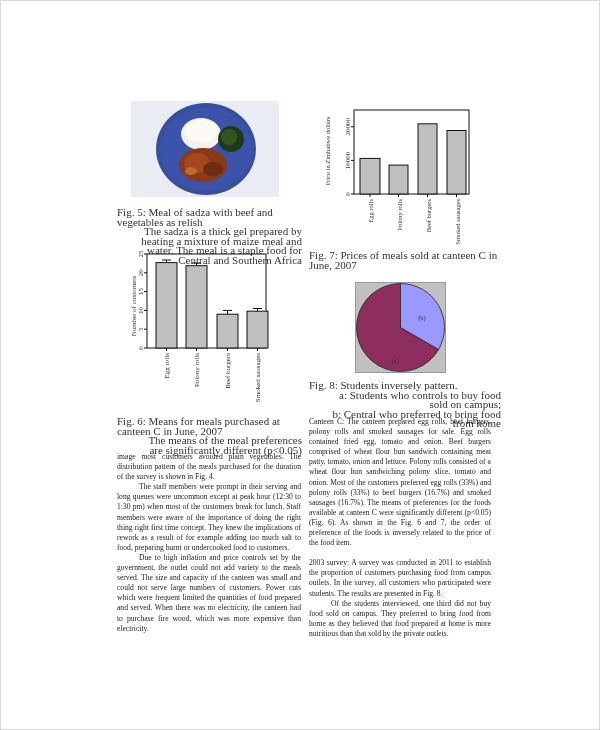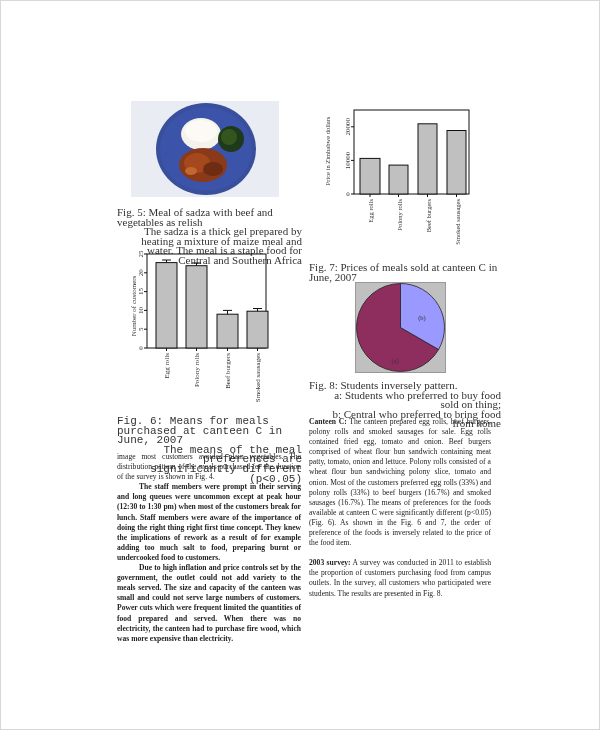--- a/index.html
+++ b/index.html
@@ -14,22 +14,22 @@
     .caption { font-size: 11px; line-height: 9.6px; color: #333; }
     .caption .indent { padding-left: 20px; display: block; text-align: right; }
 
     
     .chart svg { display: block; }
     .axis-text { font-family: "Liberation Serif", serif; font-size: 7px; fill: #333; }
 
     
     .body-text { font-size: 7.6px; line-height: 10.1px; color: #222; text-align: justify; }
     .body-text p { margin: 0; }
-    .body-text p.ind { text-indent: 22px; font-weight: bold; }
-    .body-text b { font-weight: bold; }
+    .body-text p.ind { text-indent: 22px; }
+    .body-text b { font-weight: normal; }
     .para-gap { height: 10px; }
   </style>
 </head>
 <body>
 
 <div class="page">
 
   <div class="abs photo">
     <svg width="148" height="96" viewBox="0 0 148 96">
       <rect width="148" height="96" fill="#e9ecf3"></rect>
@@ -94,21 +94,21 @@
         <line x1="110.5" y1="102" x2="110.5" y2="105" stroke="#111"></line>
         <line x1="140.5" y1="102" x2="140.5" y2="105" stroke="#111"></line>
         <text class="axis-text" transform="translate(52,107) rotate(-90)" text-anchor="end">Egg rolls</text>
         <text class="axis-text" transform="translate(82,107) rotate(-90)" text-anchor="end">Polony rolls</text>
         <text class="axis-text" transform="translate(113,107) rotate(-90)" text-anchor="end">Beef burgers</text>
         <text class="axis-text" transform="translate(143,107) rotate(-90)" text-anchor="end">Smoked sausages</text>
       </g>
     </svg>
   </div>
 
-  <div class="abs caption" style="left:116px; top:416px; width:185px;font-family:Liberation Mono, monospace;">
+  <div class="abs caption" style="left:116px; top:416px; width:185px;">
     <span>Fig. 6: Means for meals purchased at canteen C in June, 2007</span>
     <span class="indent">The means of the meal preferences are significantly different (p&lt;0.05)</span>
   </div>
 
   <div class="abs body-text" style="left:116px; top:451px; width:184px;">
     <p>image most customers avoided plain vegetables. The distribution pattern of the meals purchased for the duration of the survey is shown in Fig. 4.</p>
     <p class="ind">The staff members were prompt in their serving and long queues were uncommon except at peak hour (12:30 to 1:30 pm) when most of the customers break for lunch. Staff members were aware of the importance of doing the right thing right first time concept. They knew the implications of rework as a result of for example adding too much salt to food, preparing burnt or undercooked food to customers.</p>
     <p class="ind">Due to high inflation and price controls set by the government, the outlet could not add variety to the meals served. The size and capacity of the canteen was small and could not serve large numbers of customers. Power cuts which were frequent limited the quantities of food prepared and served. When there was no electricity, the canteen had to purchase fire wood, which was more expensive than electricity.</p>
   </div>
 
@@ -136,40 +136,41 @@
         <line x1="108.5" y1="93" x2="108.5" y2="96" stroke="#111"></line>
         <line x1="137.5" y1="93" x2="137.5" y2="96" stroke="#111"></line>
         <text class="axis-text" transform="translate(54,98) rotate(-90)" text-anchor="end" style="font-size:6.5px">Egg rolls</text>
         <text class="axis-text" transform="translate(82.5,98) rotate(-90)" text-anchor="end" style="font-size:6.5px">Polony rolls</text>
         <text class="axis-text" transform="translate(111.5,98) rotate(-90)" text-anchor="end" style="font-size:6.5px">Beef burgers</text>
         <text class="axis-text" transform="translate(140.5,98) rotate(-90)" text-anchor="end" style="font-size:6.5px">Smoked sausages</text>
       </g>
     </svg>
   </div>
 
-  <div class="abs caption" style="left:308px; top:262px; width:190px;">
+  <div class="abs caption" style="left:308px; top:250px; width:190px;">
     <span>Fig. 7: Prices of meals sold at canteen C in June, 2007</span>
   </div>
 
   <div class="abs chart" style="left:354px; top:281px;">
     <svg width="91" height="91" viewBox="0 0 91 91">
       <rect x="0.5" y="0.5" width="90" height="90" fill="#c0c0c0" stroke="#999"></rect>
 
       <path d="M45.5,45.5 L45.5,1.5 A44,44 0 1,0 83.6,67.5 Z" fill="#8e2e5e" stroke="#222" stroke-width="0.8"></path>
       <path d="M45.5,45.5 L45.5,1.5 A44,44 0 0,1 83.6,67.5 Z" fill="#9999ff" stroke="#222" stroke-width="0.8"></path>
       <text class="axis-text" x="67" y="38" text-anchor="middle" style="font-size:6.5px" fill="#333">(b)</text>
       <text class="axis-text" x="40" y="81" text-anchor="middle" style="font-size:6.5px" fill="#333">(a)</text>
     </svg>
   </div>
 
   <div class="abs caption" style="left:308px; top:380px; width:192px;">
     <span>Fig. 8: Students inversely pattern.</span>
-    <span class="indent">a: Students who preferred to buy food sold on thing;</span>
+    <span class="indent">a: Students who controls to buy food sold on campus;</span>
     <span class="indent">b: Central who preferred to bring food from home</span>
   </div>
 
   <div class="abs body-text" style="left:308px; top:416px; width:182px;">
     <p><b>Canteen C:</b> <span>The canteen prepared egg rolls, beef burgers, polony rolls and smoked sausages for sale. Egg rolls contained fried egg, tomato and onion. Beef burgers comprised of wheat flour bun sandwich containing meat patty, tomato, onion and lettuce. Polony rolls consisted of a wheat flour bun sandwiching polony slice, tomato and onion. Most of the customers preferred egg rolls (33%) and polony rolls (33%) to beef burgers (16.7%) and smoked sausages (16.7%). The means of preferences for the foods available at canteen C were significantly different (p&lt;0.05) (Fig. 6). As shown in the Fig. 6 and 7, the order of preference of the foods is inversely related to the price of the food item.</span></p>
     <div class="para-gap"></div>
     <p><b>2003 survey:</b> <span>A survey was conducted in 2011 to establish the proportion of customers purchasing food from campus outlets. In the survey, all customers who participated were students. The results are presented in Fig. 8.</span></p>
+    <p class="ind">Of the students interviewed, one third did not buy food sold on campus. They preferred to bring food from home as they believed that food prepared at home is more nutritious than that sold by the private outlets.</p>
   </div>
 
 </div>
 
 </body></html>

